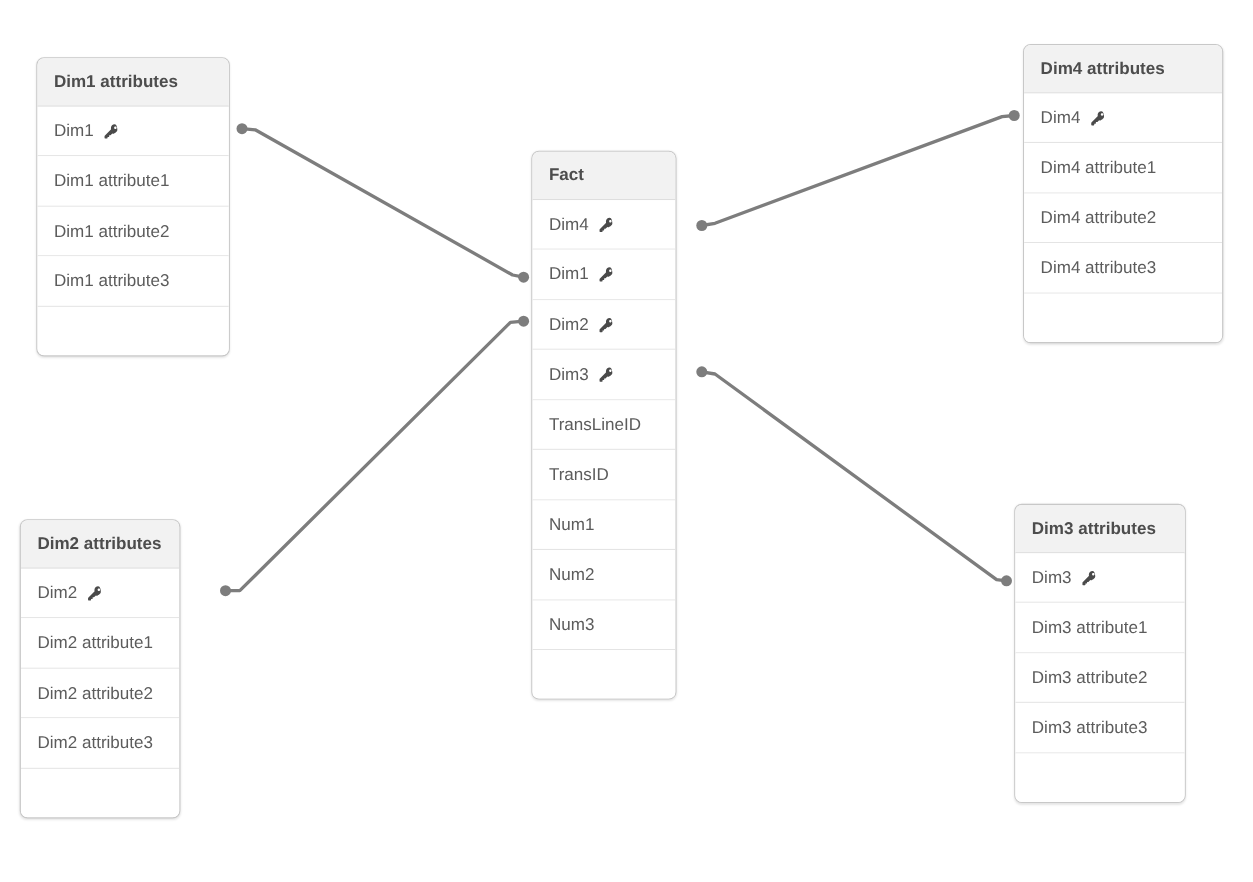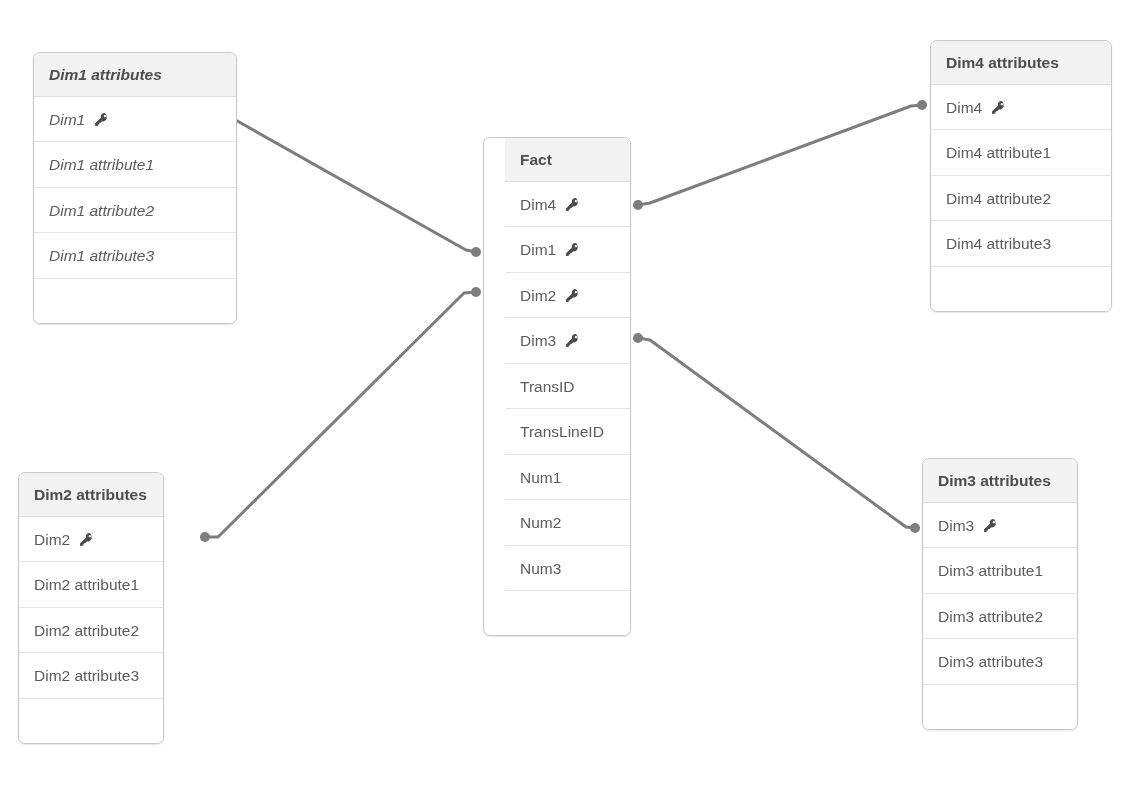--- a/index.html
+++ b/index.html
@@ -104,21 +104,21 @@
       <circle cx="476" cy="292" r="5" class="link-dot"></circle>
       <path d="M 638,205 L 650,203 L 911,106 L 922,105" class="link-line"></path>
       <circle cx="638" cy="205" r="5" class="link-dot"></circle>
       <circle cx="922" cy="105" r="5" class="link-dot"></circle>
       <path d="M 638,338 L 650,340 L 906,527 L 915,528" class="link-line"></path>
       <circle cx="638" cy="338" r="5" class="link-dot"></circle>
       <circle cx="915" cy="528" r="5" class="link-dot"></circle>
     </svg>
 
   <div id="tables-layer">
-      <div class="table-card" style="left: 33px; top: 52px; width: 204px; font-style: italic;">
+      <div class="table-card" style="left: 33px; top: 52px; width: 176px;">
         <div class="table-header">Dim1 attributes</div>
         <div class="field-row">
           <span class="field-label">Dim1</span>
           <span class="key-icon">
             <svg viewBox="0 0 16 16" width="15" height="15" aria-hidden="true">
               <g fill="#4a4a4a">
                 <path d="M10.9 1.1c-2.0 0-3.6 1.6-3.6 3.6 0 0.42 0.07 0.82 0.2 1.19L1.3 12.1c-0.12 0.12-0.19 0.29-0.19 0.46v1.85c0 0.28 0.23 0.51 0.51 0.51h1.9c0.28 0 0.51-0.23 0.51-0.51v-1.1h1.08c0.28 0 0.51-0.23 0.51-0.51v-1.06h1.04c0.17 0 0.33-0.07 0.45-0.19l1.62-1.62c0.37 0.13 0.77 0.2 1.19 0.22.0 0 3.6-1.6 3.6-3.6S12.9 1.1 10.9 1.1zM11.6 5.6c-0.66 0-1.2-0.54-1.2-1.2s0.54-1.2 1.2-1.2 1.2 0.54 1.2 1.2-0.54 1.2-1.2 1.2z"></path>
               </g>
             </svg>
           </span>
@@ -154,21 +154,21 @@
         <div class="field-row">
           <span class="field-label">Dim2 attribute2</span>
         </div>
         <div class="field-row">
           <span class="field-label">Dim2 attribute3</span>
         </div>
         <div class="field-row empty-row">
           <span class="field-label"></span>
         </div>
       </div>
-      <div class="table-card" style="left: 483px; top: 137px; width: 148px; padding-left: 21px;">
+      <div class="table-card" style="left: 483px; top: 137px; width: 132px;">
         <div class="table-header">Fact</div>
         <div class="field-row">
           <span class="field-label">Dim4</span>
           <span class="key-icon">
             <svg viewBox="0 0 16 16" width="15" height="15" aria-hidden="true">
               <g fill="#4a4a4a">
                 <path d="M10.9 1.1c-2.0 0-3.6 1.6-3.6 3.6 0 0.42 0.07 0.82 0.2 1.19L1.3 12.1c-0.12 0.12-0.19 0.29-0.19 0.46v1.85c0 0.28 0.23 0.51 0.51 0.51h1.9c0.28 0 0.51-0.23 0.51-0.51v-1.1h1.08c0.28 0 0.51-0.23 0.51-0.51v-1.06h1.04c0.17 0 0.33-0.07 0.45-0.19l1.62-1.62c0.37 0.13 0.77 0.2 1.19 0.22.0 0 3.6-1.6 3.6-3.6S12.9 1.1 10.9 1.1zM11.6 5.6c-0.66 0-1.2-0.54-1.2-1.2s0.54-1.2 1.2-1.2 1.2 0.54 1.2 1.2-0.54 1.2-1.2 1.2z"></path>
               </g>
             </svg>
           </span>
@@ -197,24 +197,24 @@
           <span class="field-label">Dim3</span>
           <span class="key-icon">
             <svg viewBox="0 0 16 16" width="15" height="15" aria-hidden="true">
               <g fill="#4a4a4a">
                 <path d="M10.9 1.1c-2.0 0-3.6 1.6-3.6 3.6 0 0.42 0.07 0.82 0.2 1.19L1.3 12.1c-0.12 0.12-0.19 0.29-0.19 0.46v1.85c0 0.28 0.23 0.51 0.51 0.51h1.9c0.28 0 0.51-0.23 0.51-0.51v-1.1h1.08c0.28 0 0.51-0.23 0.51-0.51v-1.06h1.04c0.17 0 0.33-0.07 0.45-0.19l1.62-1.62c0.37 0.13 0.77 0.2 1.19 0.22.0 0 3.6-1.6 3.6-3.6S12.9 1.1 10.9 1.1zM11.6 5.6c-0.66 0-1.2-0.54-1.2-1.2s0.54-1.2 1.2-1.2 1.2 0.54 1.2 1.2-0.54 1.2-1.2 1.2z"></path>
               </g>
             </svg>
           </span>
         </div>
         <div class="field-row">
+          <span class="field-label">TransLineID</span>
+        </div>
+        <div class="field-row">
           <span class="field-label">TransID</span>
-        </div>
-        <div class="field-row">
-          <span class="field-label">TransLineID</span>
         </div>
         <div class="field-row">
           <span class="field-label">Num1</span>
         </div>
         <div class="field-row">
           <span class="field-label">Num2</span>
         </div>
         <div class="field-row">
           <span class="field-label">Num3</span>
         </div>

